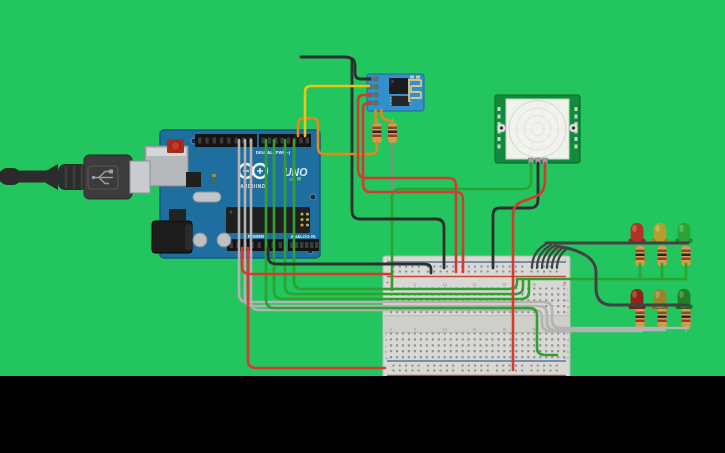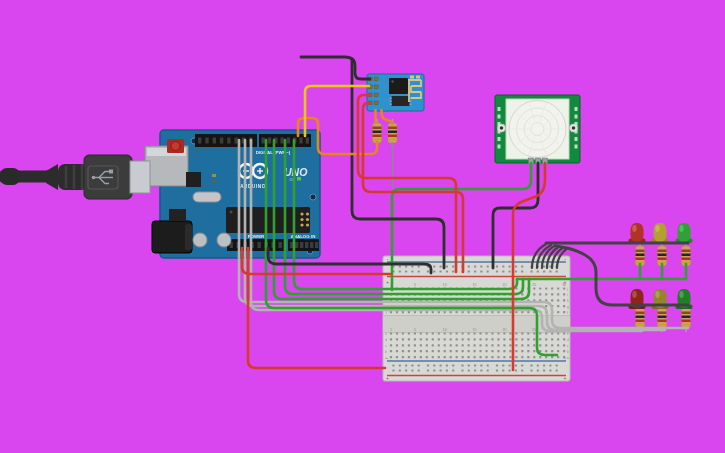--- a/index.html
+++ b/index.html
@@ -1,16 +1,16 @@
 <!DOCTYPE html>
 <html><head>
 <meta charset="utf-8">
 <style>
   html,body{margin:0;padding:0;background:#000;}
-  #stage{width:725px;height:453px;position:relative;background:#d946ef;overflow:hidden;}
+  #stage{width:725px;height:376px;position:relative;background:#22c55e;overflow:hidden;}
   svg{display:block;}
   text{font-family:"Liberation Sans", sans-serif;}
   .silk{fill:#e9eef2;font-weight:bold;}
 </style>
 </head>
 <body>
 
 <div id="stage">
 <svg id="cv" width="725" height="453" viewBox="0 0 725 453">
 

